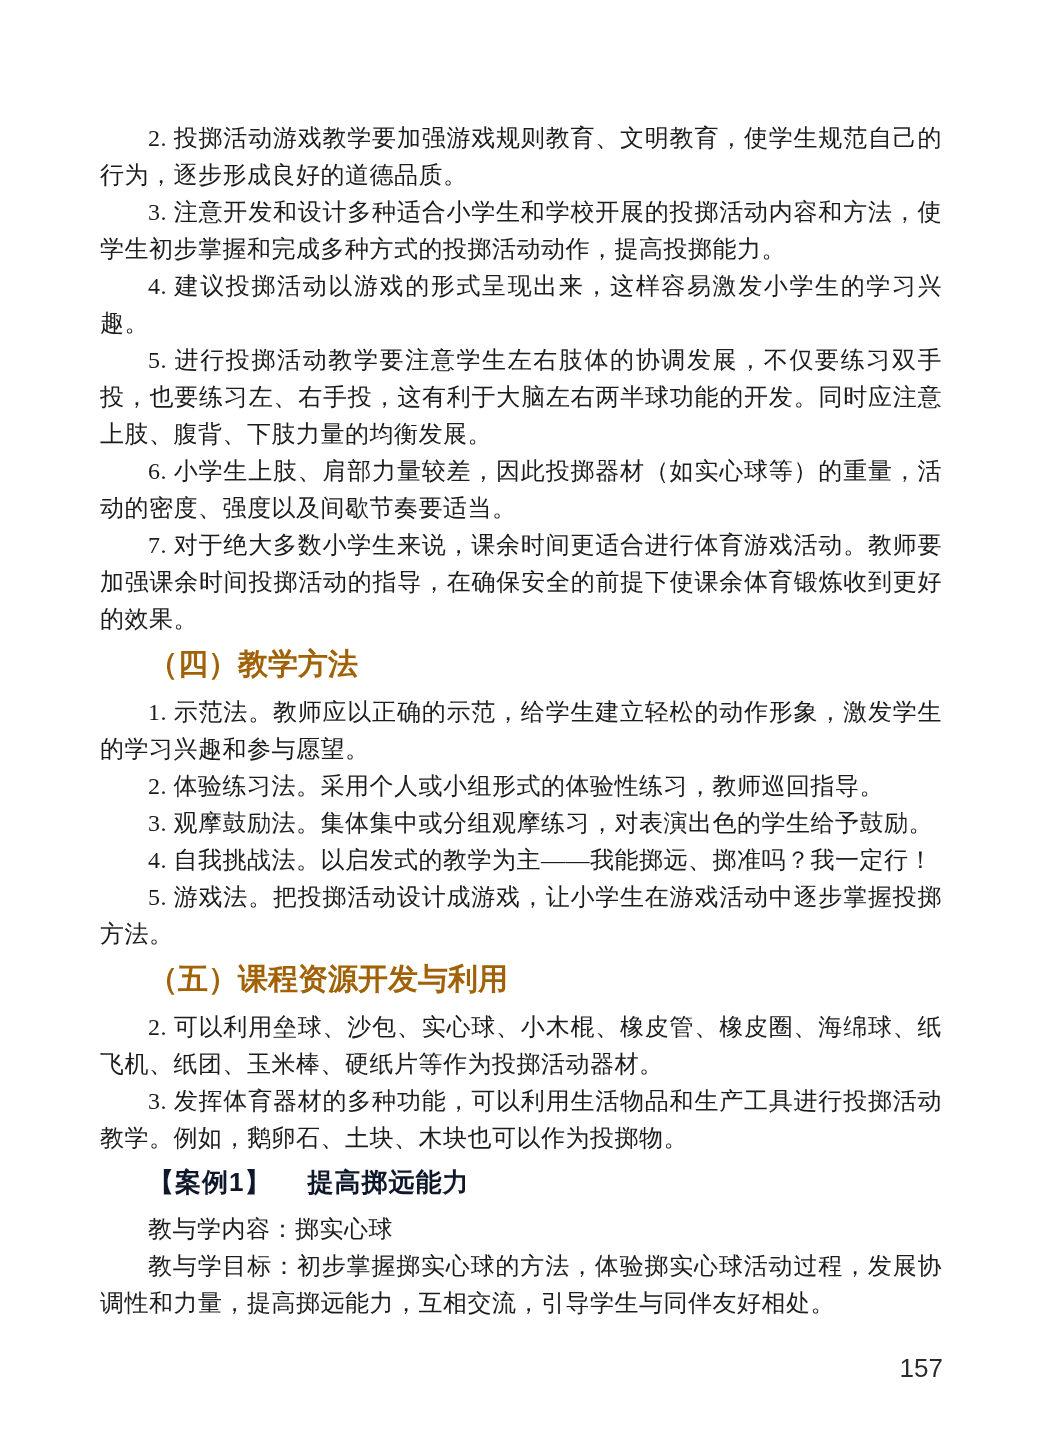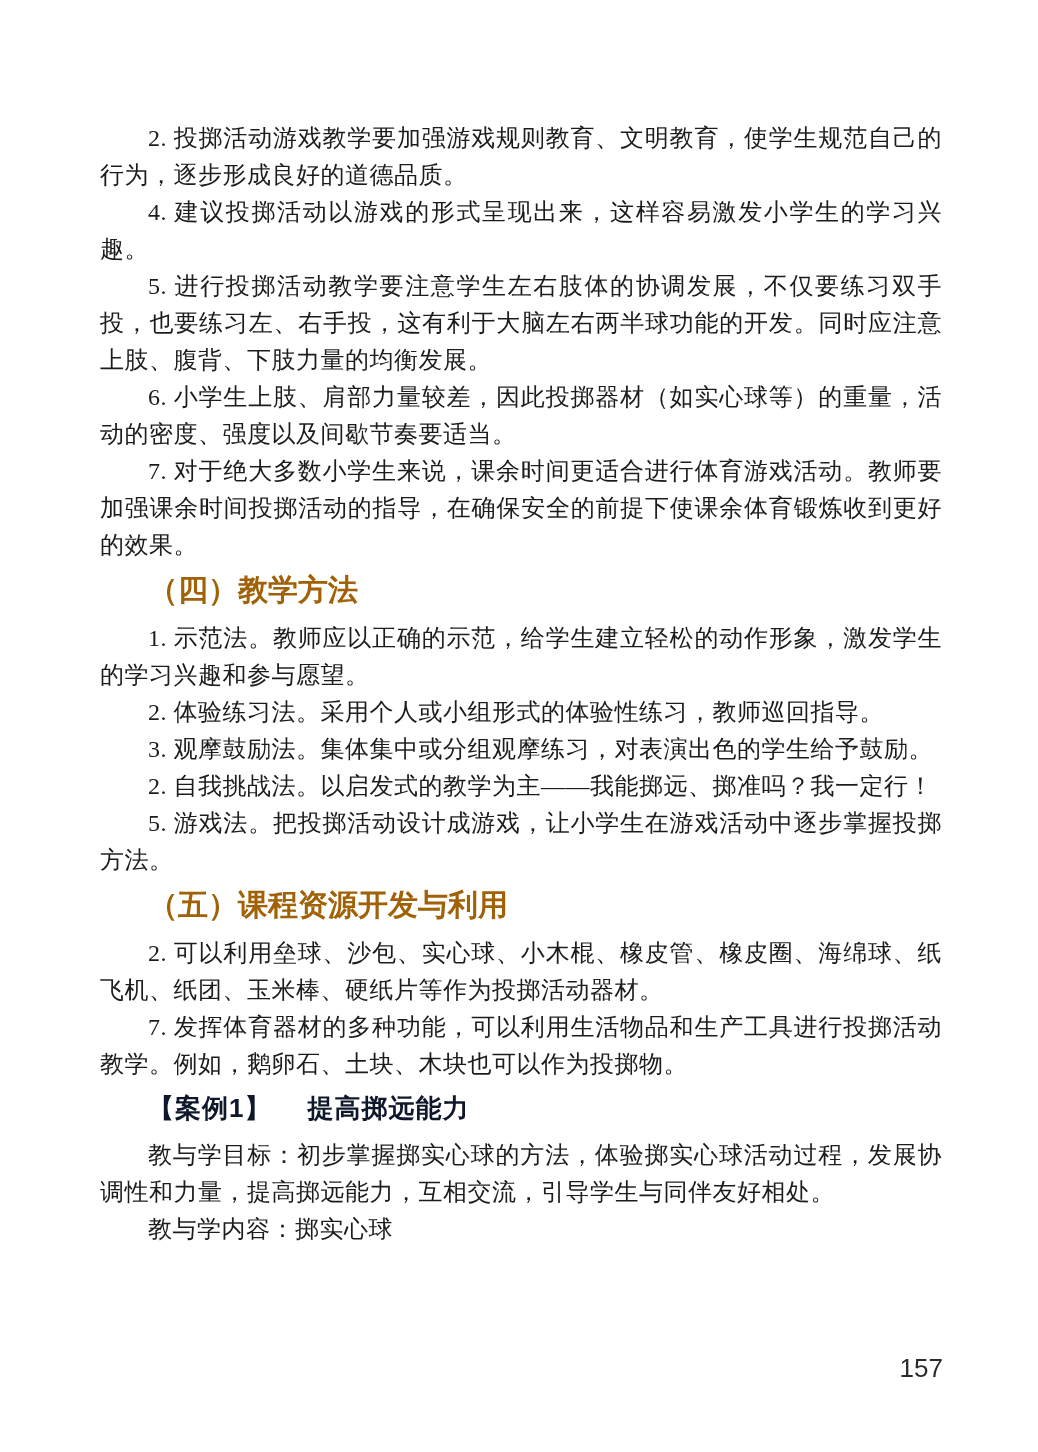--- a/index.html
+++ b/index.html
@@ -61,40 +61,41 @@
     font-family: "Liberation Sans", "DejaVu Sans", sans-serif;
   }
 </style>
 </head>
 <body>
 
 <div class="page">
   <div class="content">
 
     <p class="para">2. 投掷活动游戏教学要加强游戏规则教育、文明教育，使学生规范自己的行为，逐步形成良好的道德品质。</p>
+    <p class="para">3. 注意开发和设计多种适合小学生和学校开展的投掷活动内容和方法，使学生初步掌握和完成多种方式的投掷活动动作，提高投掷能力。</p>
     <p class="para">4. 建议投掷活动以游戏的形式呈现出来，这样容易激发小学生的学习兴趣。</p>
     <p class="para">5. 进行投掷活动教学要注意学生左右肢体的协调发展，不仅要练习双手投，也要练习左、右手投，这有利于大脑左右两半球功能的开发。同时应注意上肢、腹背、下肢力量的均衡发展。</p>
     <p class="para">6. 小学生上肢、肩部力量较差，因此投掷器材（如实心球等）的重量，活动的密度、强度以及间歇节奏要适当。</p>
     <p class="para">7. 对于绝大多数小学生来说，课余时间更适合进行体育游戏活动。教师要加强课余时间投掷活动的指导，在确保安全的前提下使课余体育锻炼收到更好的效果。</p>
 
     <h2 class="section-heading">（四）教学方法</h2>
     <p class="para">1. 示范法。教师应以正确的示范，给学生建立轻松的动作形象，激发学生的学习兴趣和参与愿望。</p>
     <p class="para">2. 体验练习法。采用个人或小组形式的体验性练习，教师巡回指导。</p>
     <p class="para">3. 观摩鼓励法。集体集中或分组观摩练习，对表演出色的学生给予鼓励。</p>
-    <p class="para">2. 自我挑战法。以启发式的教学为主——我能掷远、掷准吗？我一定行！</p>
+    <p class="para">4. 自我挑战法。以启发式的教学为主——我能掷远、掷准吗？我一定行！</p>
     <p class="para">5. 游戏法。把投掷活动设计成游戏，让小学生在游戏活动中逐步掌握投掷方法。</p>
 
     <h2 class="section-heading">（五）课程资源开发与利用</h2>
     <p class="para">2. 可以利用垒球、沙包、实心球、小木棍、橡皮管、橡皮圈、海绵球、纸飞机、纸团、玉米棒、硬纸片等作为投掷活动器材。</p>
-    <p class="para">7. 发挥体育器材的多种功能，可以利用生活物品和生产工具进行投掷活动教学。例如，鹅卵石、土块、木块也可以作为投掷物。</p>
+    <p class="para">3. 发挥体育器材的多种功能，可以利用生活物品和生产工具进行投掷活动教学。例如，鹅卵石、土块、木块也可以作为投掷物。</p>
 
 
     <div class="case-heading">
       <span>【案例1】</span><span class="case-title">提高掷远能力</span>
     </div>
 
+    <p class="para">教与学内容：掷实心球</p>
     <p class="para">教与学目标：初步掌握掷实心球的方法，体验掷实心球活动过程，发展协调性和力量，提高掷远能力，互相交流，引导学生与同伴友好相处。</p>
-    <p class="para">教与学内容：掷实心球</p>
 
   </div>
 
   <div class="page-number">157</div>
 </div>
 
 </body></html>

